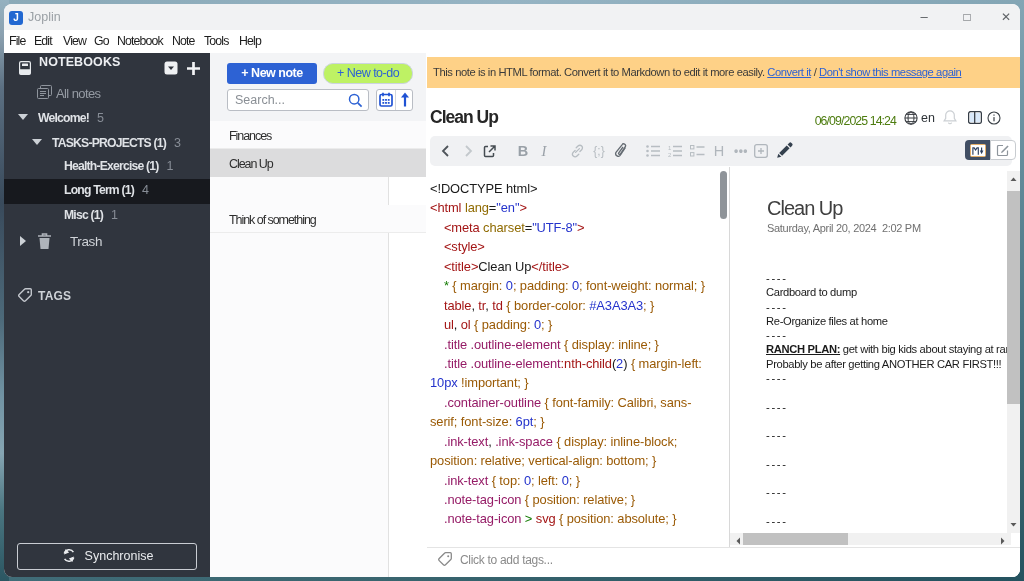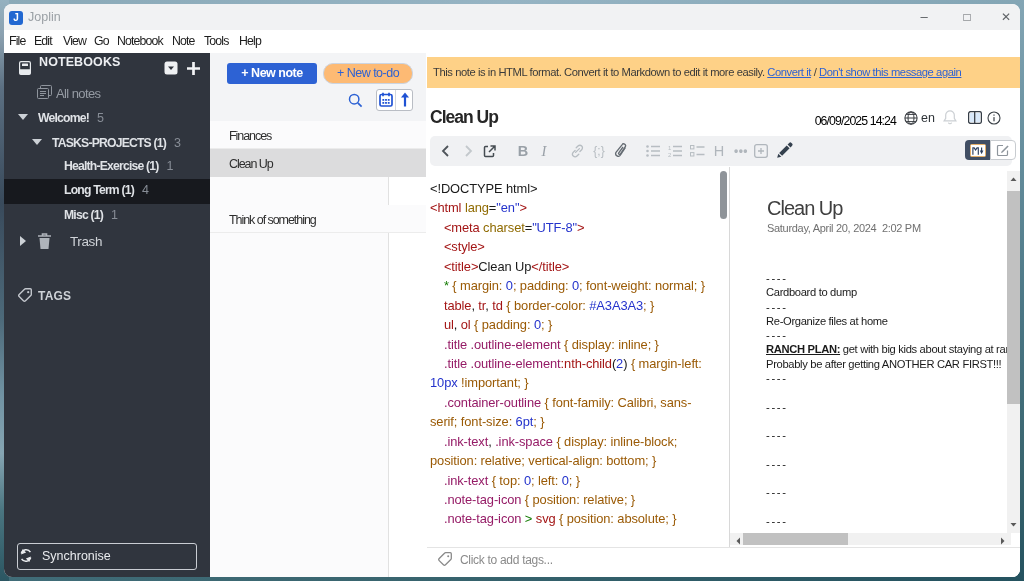--- a/index.html
+++ b/index.html
@@ -18,38 +18,38 @@
   .menubar { position:absolute; left:0; top:26px; width:1016px; height:23px; background:#fff; }
   .menubar span { position:absolute; top:4px; font-size:12.3px; letter-spacing:-0.85px; color:#1d1d1d; }
 
   
   .sidebar { position:absolute; left:0; top:49px; width:206px; height:524px; background:#30353e; }
   .sb-text { position:absolute; font-size:12.2px; letter-spacing:-0.8px; font-weight:bold; color:#dfe2e6; white-space:nowrap; }
   .sb-text .n { color:#878d96; font-weight:normal; margin-left:8px; letter-spacing:0; font-size:12.5px; }
   .caret { position:absolute; width:0; height:0; }
   .caret.cdown { border-left:5px solid transparent; border-right:5px solid transparent; border-top:6px solid #ccd1d6; }
   .caret.cright { border-top:5px solid transparent; border-bottom:5px solid transparent; border-left:6px solid #ccd1d6; }
-  .syncbtn { position:absolute; left:13px; top:490px; width:180px; height:27px; border:1px solid #c9cdd3; border-radius:3px; color:#e9ebee; font-size:12.5px; line-height:25px; }
+  .syncbtn { position:absolute; left:13px; top:490px; width:180px; height:27px; border:1px solid #c9cdd3; border-radius:3px; color:#e9ebee; font-size:12.5px; text-align:center; line-height:25px; }
 
   
   .notelist { position:absolute; left:206px; top:49px; width:179px; height:524px; background:#fbfbfc; border-right:1px solid #e1e1e1; }
   .nl-top { position:absolute; left:0; top:0; width:216px; height:68px; background:#f3f4f6; }
   .btn-newnote { position:absolute; left:17px; top:10px; width:90px; height:21px; background:#2d62d4; border-radius:3px; color:#fff; font-size:12.5px; letter-spacing:-0.5px; font-weight:bold; text-align:center; line-height:21px; }
-  .btn-newtodo { position:absolute; left:113px; top:10px; width:90px; height:21px; background:#fdba74; border:1px solid #ccd4e0; border-radius:10px; color:#2d62d4; font-size:12.5px; letter-spacing:-0.5px; text-align:center; line-height:19px; }
+  .btn-newtodo { position:absolute; left:113px; top:10px; width:90px; height:21px; background:#bef264; border:1px solid #ccd4e0; border-radius:10px; color:#2d62d4; font-size:12.5px; letter-spacing:-0.5px; text-align:center; line-height:19px; }
   .searchbox { position:absolute; left:17px; top:36px; width:142px; height:22px; background:#fff; border:1px solid #b9bdc4; border-radius:3px; font-size:12.5px; color:#8a8f95; line-height:20px; padding-left:7px; }
   .calbox { position:absolute; left:166px; top:36px; width:37px; height:22px; background:#fff; border:1px solid #b9bdc4; border-radius:3px; }
   .nl-row { position:absolute; left:0; width:216px; height:28px; font-size:12.5px; letter-spacing:-1.05px; color:#2e2e2e; line-height:27px; padding-top:1.5px; padding-left:19px; border-bottom:1px solid #ececec; background:#fbfbfc; }
   .nl-row.sel { background:#dcdcdd; border-bottom:1px solid #dcdcdd; }
 
   
   .right { position:absolute; left:423px; top:49px; width:593px; height:524px; background:#fff; }
   .banner { position:absolute; left:0; top:4px; width:593px; height:31px; background:#fed187; font-size:11.2px; letter-spacing:-0.42px; color:#3a3a3a; line-height:31px; padding-left:6px; white-space:nowrap; }
   .banner a { color:#2d62d4; }
   .ntitle { position:absolute; left:3px; top:54px; font-size:17.5px; letter-spacing:-1px; font-weight:bold; color:#262626; }
-  .ndate { position:absolute; top:61px; right:124px; font-size:12.3px; letter-spacing:-0.9px; color:#000000; }
+  .ndate { position:absolute; top:61px; right:124px; font-size:12.3px; letter-spacing:-0.9px; color:#4d7c0f; }
   .toolbar { position:absolute; left:3px; top:83px; width:582px; height:30px; background:#f0f1f3; border-radius:5px; }
   .tbi { position:absolute; top:0; height:30px; line-height:30px; text-align:center; }
 
   
   .code { position:absolute; left:3px; top:126px; width:300px; font-size:12.9px; letter-spacing:-0.1px; color:#1a1a1a; }
   .code div { white-space:pre; height:19.45px; line-height:19.45px; }
   .tag { color:#a31515; } 
   .attr { color:#8f6a00; } 
   .str { color:#2433cc; } 
   .cls { color:#951b66; } 
@@ -146,20 +146,21 @@
           </g>
           <path d="M4.6 0.9 L3.1 6.5 L8.1 4.6 Z" fill="#e9ebee"></path>
           <path d="M11.4 14.1 L12.9 8.5 L7.9 10.4 Z" fill="#e9ebee"></path>
         </svg>Synchronise</div>
   </div>
 
   <div class="notelist">
     <div class="nl-top"></div>
     <div class="btn-newnote">+ New note</div>
     <div class="btn-newtodo">+ New to-do</div>
+    <div class="searchbox">Search...</div>
     <svg class="abs" style="left:138px; top:40px;" width="15" height="15" viewBox="0 0 15 15">
         <circle cx="6.2" cy="6.2" r="4.7" fill="none" stroke="#2d62d4" stroke-width="1.5"></circle>
         <path d="M9.8 9.8 L13.6 13.6" stroke="#2d62d4" stroke-width="1.7"></path>
       </svg>
     <div class="calbox">
         <div class="abs" style="left:18px; top:0; width:1px; height:20px; background:#d4d7dc;"></div>
       </div>
     <svg class="abs" style="left:169px; top:39px;" width="14" height="15" viewBox="0 0 14 15">
         <rect x="1" y="2.5" width="12" height="11.5" rx="1.5" fill="none" stroke="#1f52d4" stroke-width="1.7"></rect>
         <path d="M4 0.8 v3.4 M10 0.8 v3.4" stroke="#1f52d4" stroke-width="1.7"></path>

